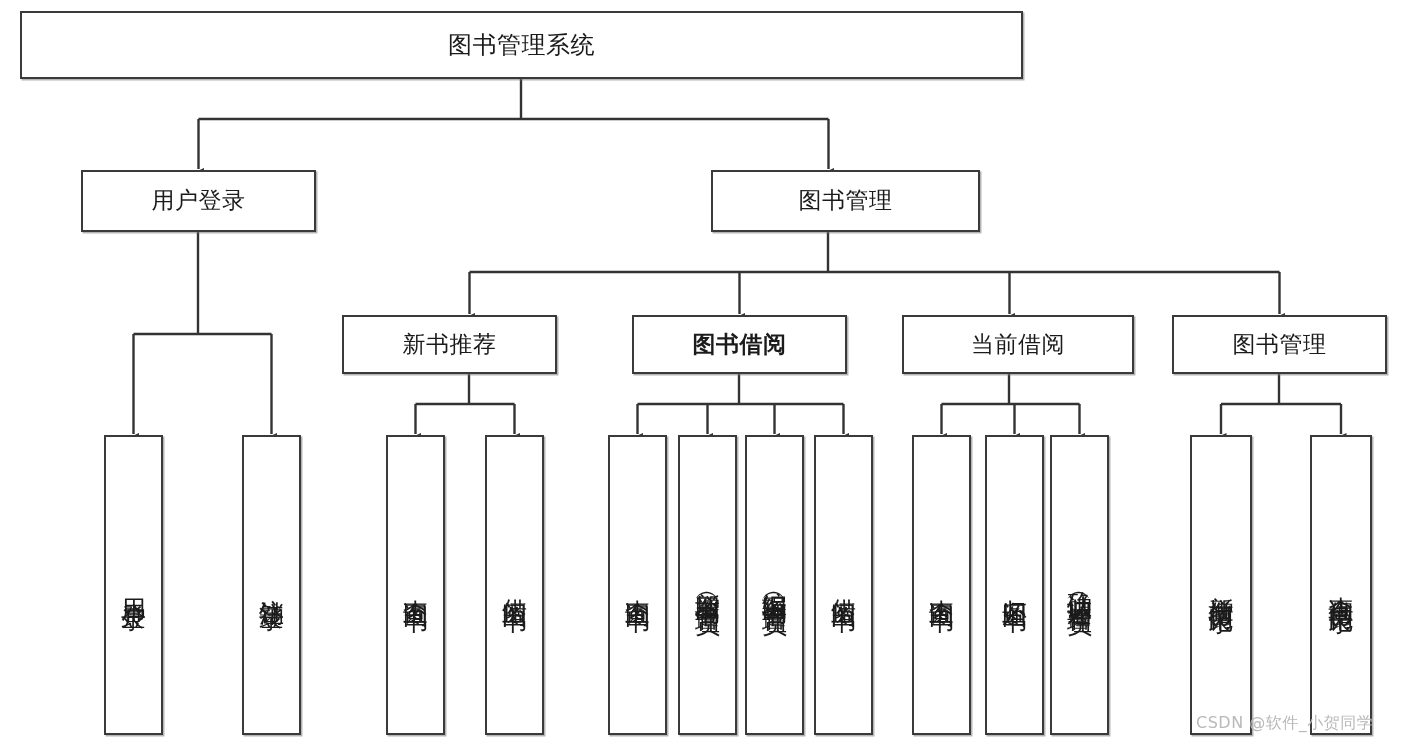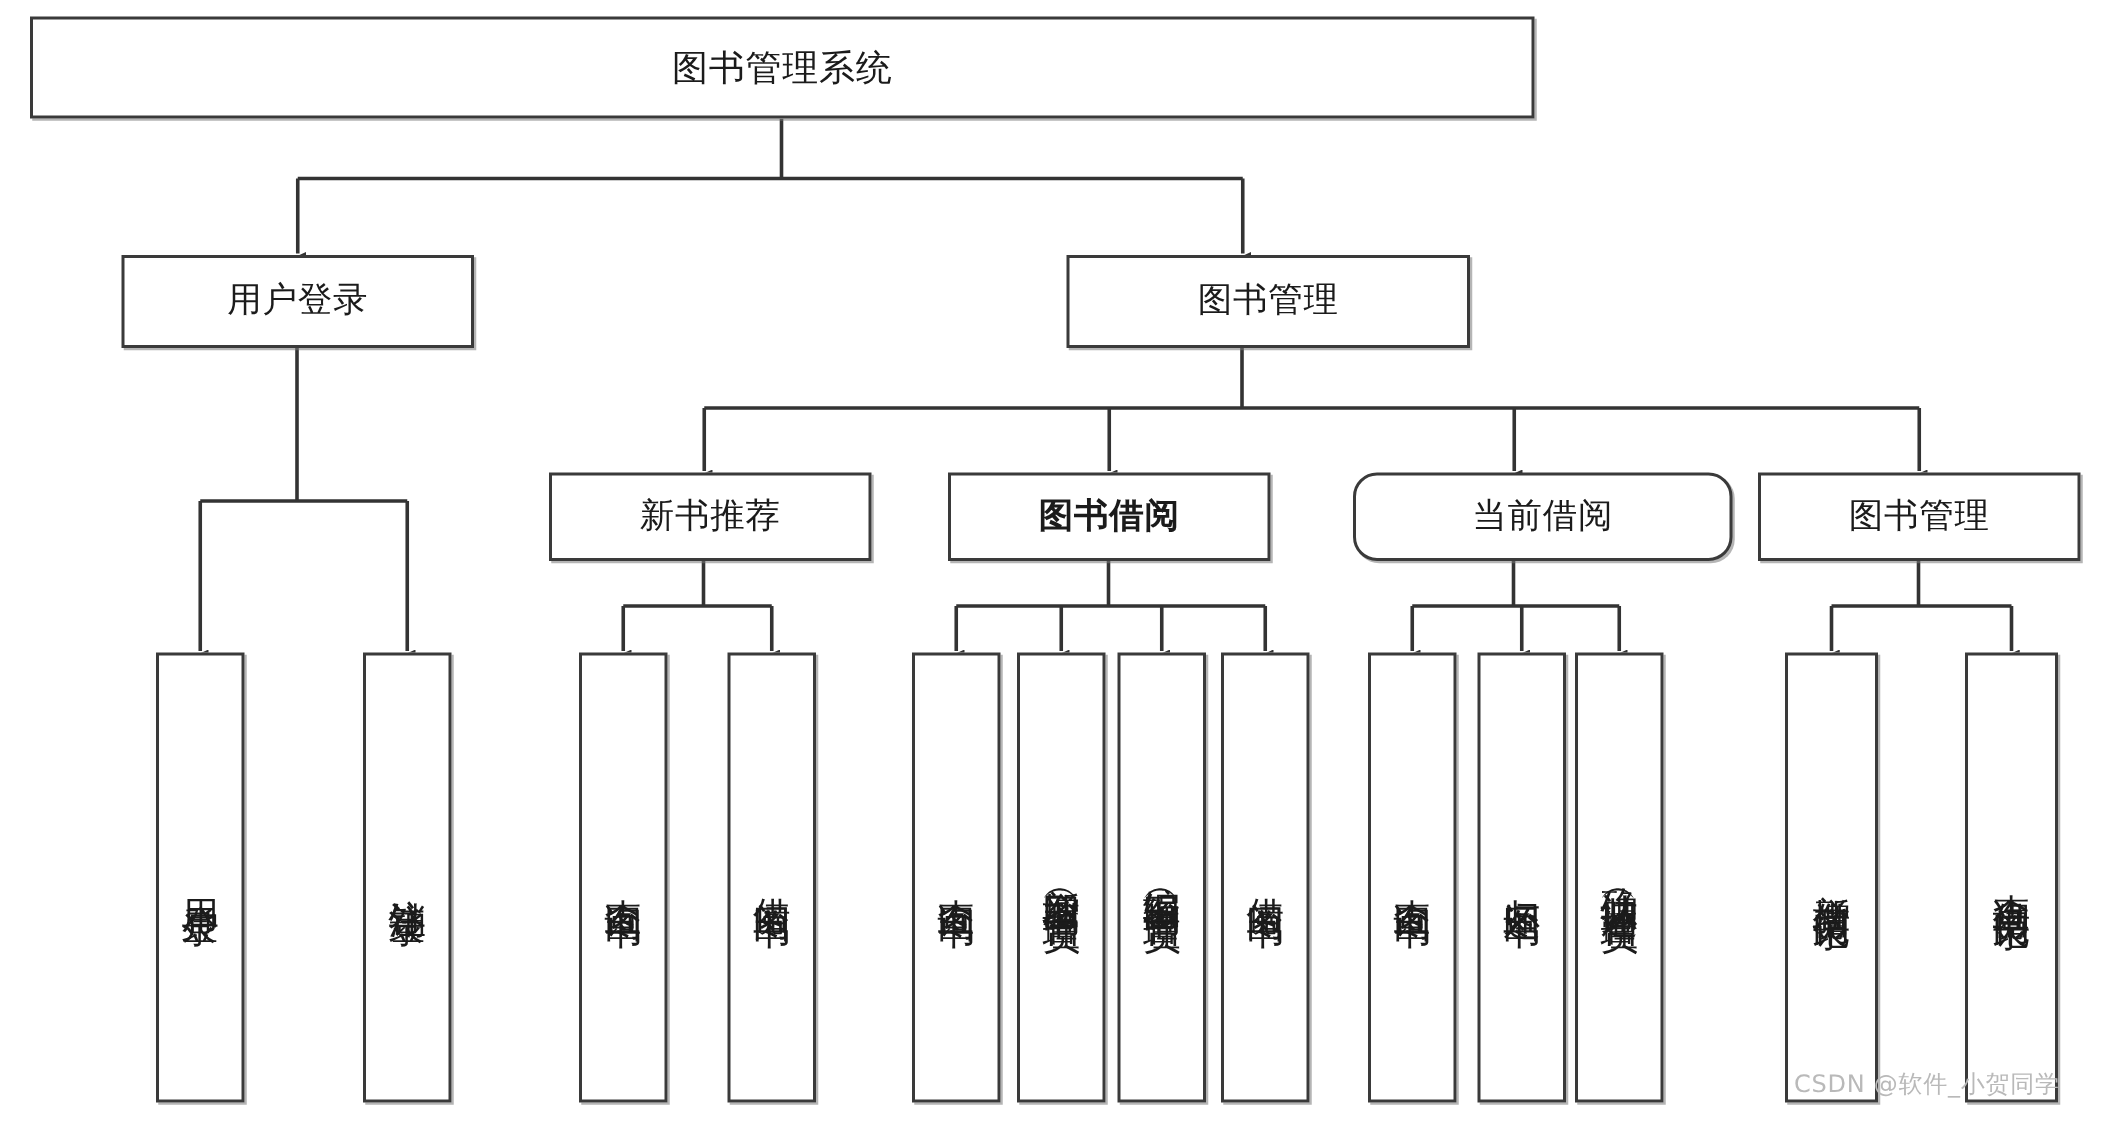--- a/index.html
+++ b/index.html
@@ -124,27 +124,27 @@
   <div id="node-layer">
       <div class="node root horiz" style="left: 20px; top: 11px; width: 1003px; height: 68px;">
         <span class="node-label">图书管理系统</span>
       </div>
       <div class="node horiz" style="left: 81px; top: 170px; width: 235px; height: 62px;">
         <span class="node-label">用户登录</span>
       </div>
       <div class="node horiz" style="left: 711px; top: 170px; width: 269px; height: 62px;">
         <span class="node-label">图书管理</span>
       </div>
-      <div class="node horiz" style="left: 366px; top: 315px; width: 215px; height: 59px;">
+      <div class="node horiz" style="left: 342px; top: 315px; width: 215px; height: 59px;">
         <span class="node-label">新书推荐</span>
       </div>
       <div class="node horiz" style="left: 632px; top: 315px; width: 215px; height: 59px; font-weight: bold;">
         <span class="node-label">图书借阅</span>
       </div>
-      <div class="node horiz" style="left: 902px; top: 315px; width: 253px; height: 59px; border-radius: 16px;">
+      <div class="node horiz" style="left: 902px; top: 315px; width: 232px; height: 59px;">
         <span class="node-label">当前借阅</span>
       </div>
       <div class="node horiz" style="left: 1172px; top: 315px; width: 215px; height: 59px;">
         <span class="node-label">图书管理</span>
       </div>
       <div class="node leaf" style="left: 104px; top: 435px; width: 59px; height: 300px;">
         <span class="node-label">用户登录</span>
       </div>
       <div class="node leaf" style="left: 242px; top: 435px; width: 59px; height: 300px;">
         <span class="node-label">注销登录</span>

